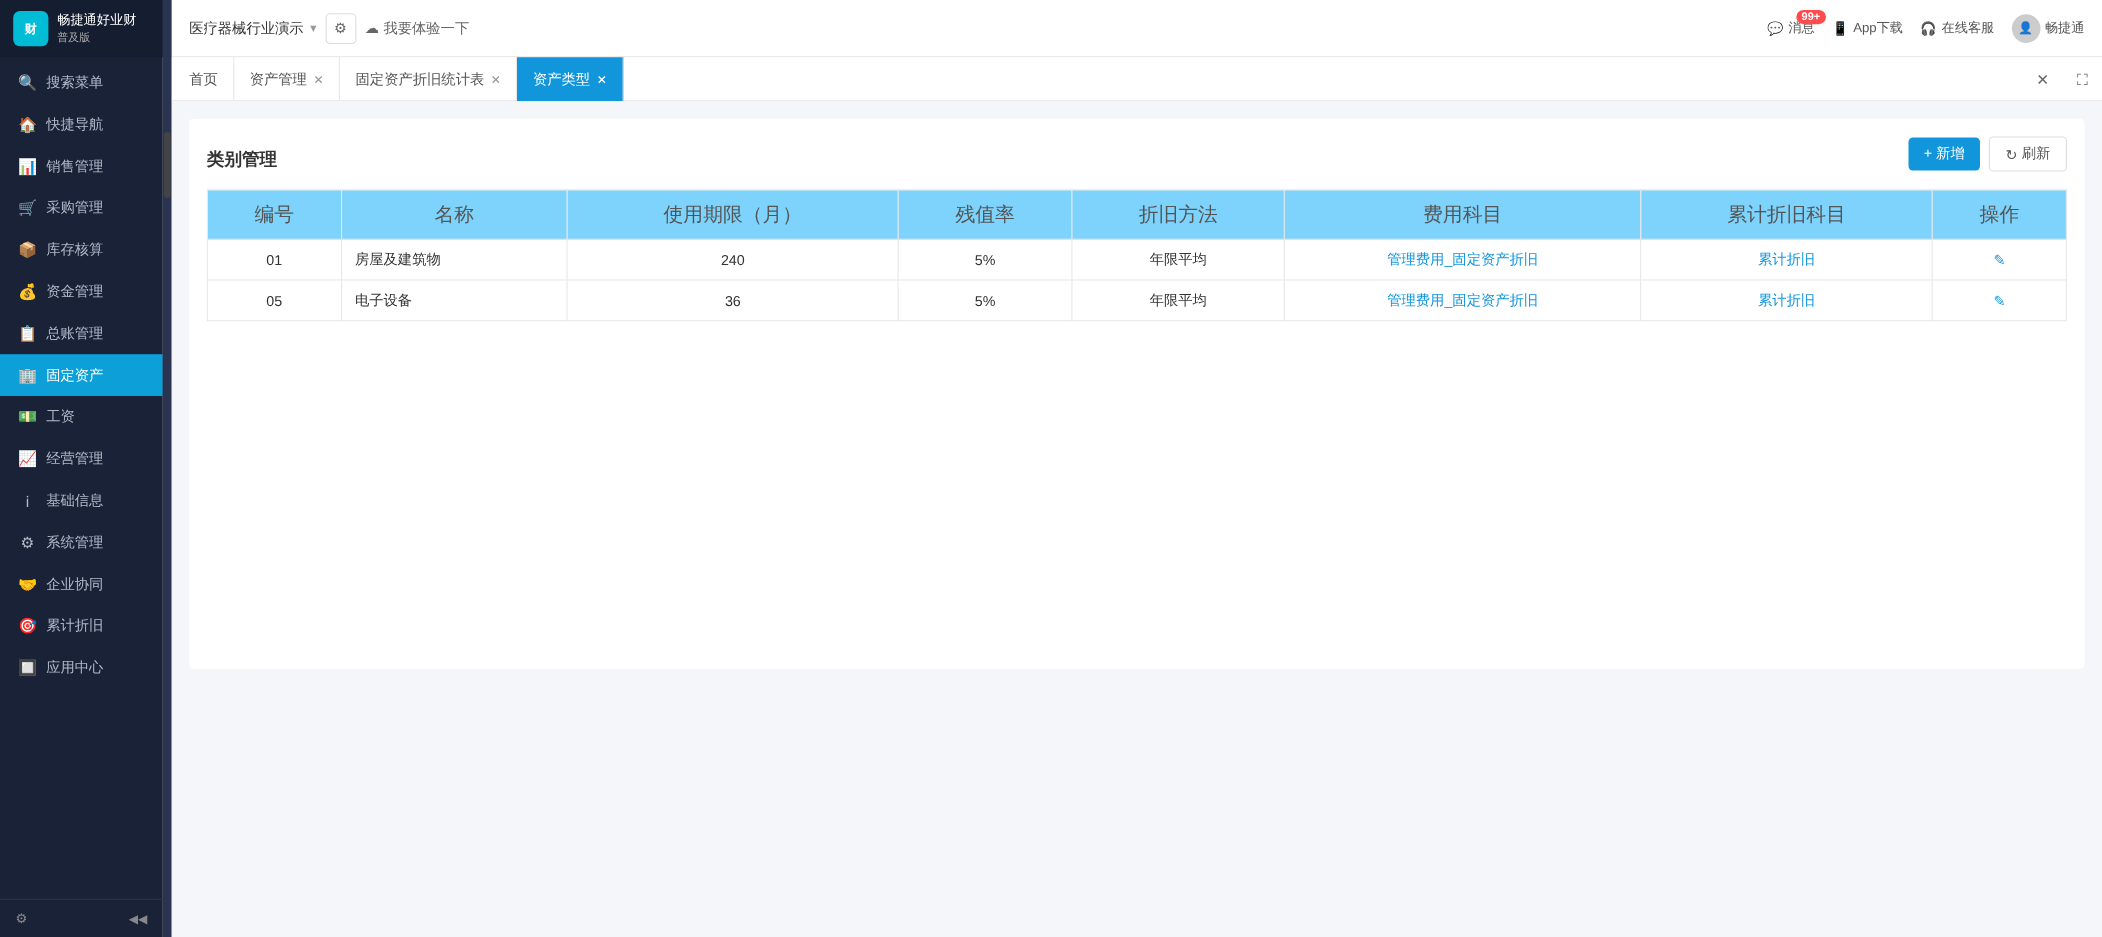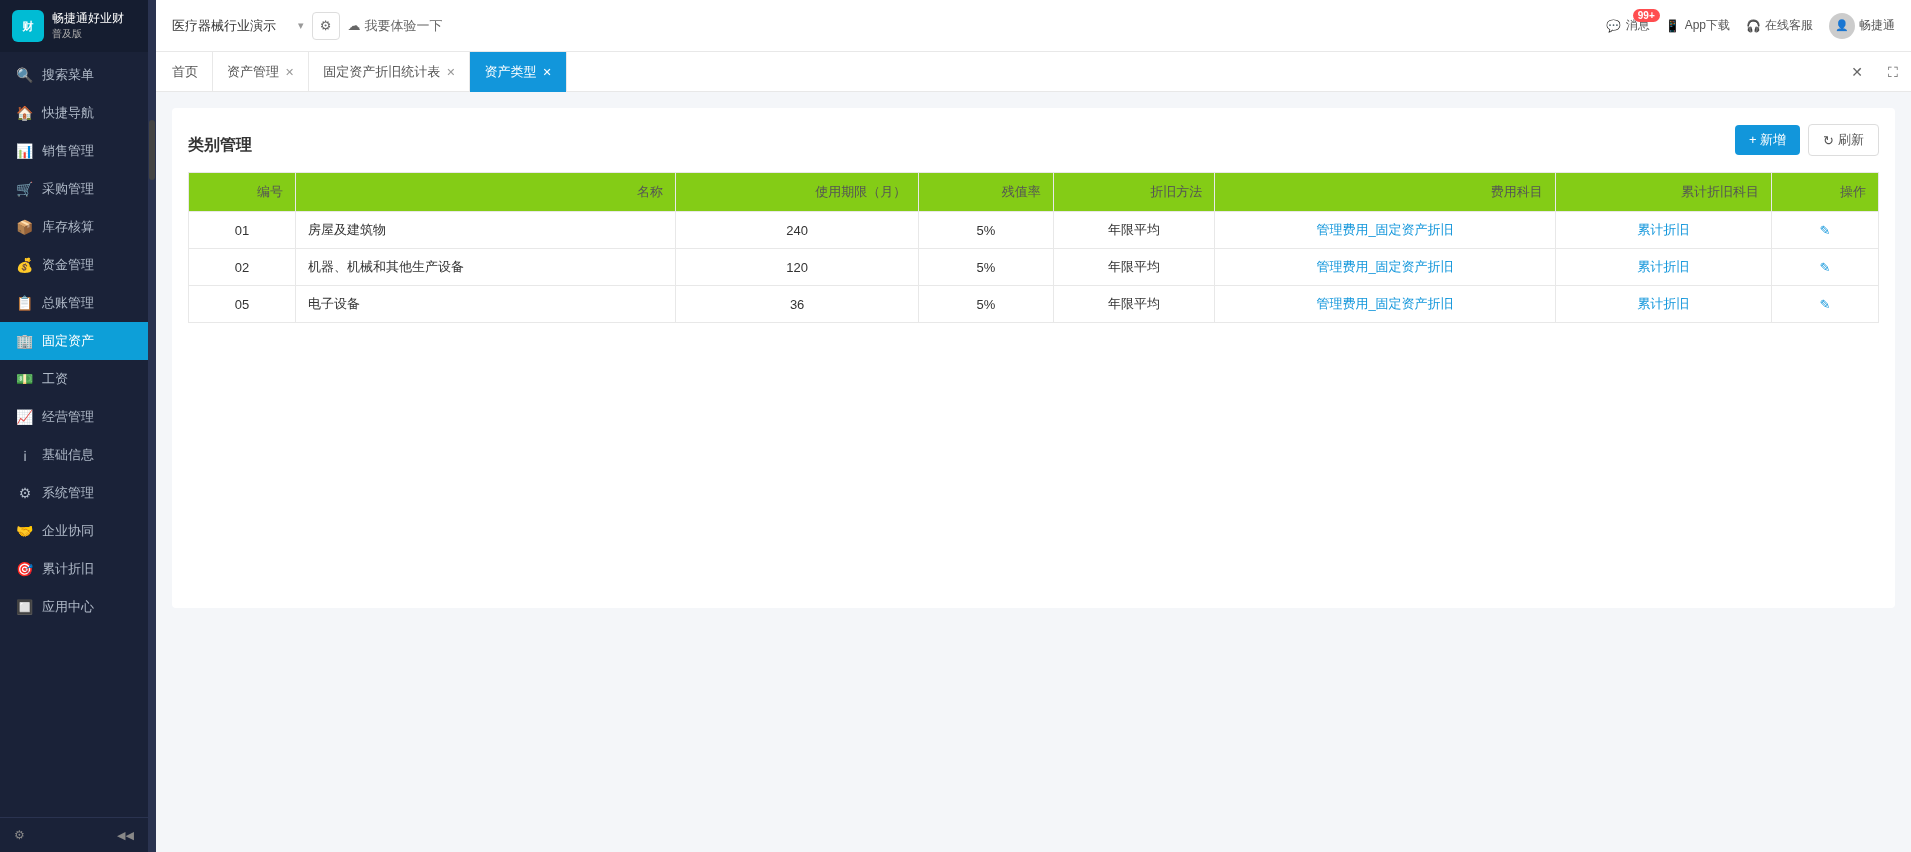--- a/index.html
+++ b/index.html
@@ -62,21 +62,21 @@
     
     .main { flex: 1; display: flex; flex-direction: column; overflow: hidden; }
 
     
     .topbar {
       height: 52px; background: #fff; display: flex; align-items: center;
       padding: 0 16px; gap: 12px; border-bottom: 1px solid #e8e8e8;
       justify-content: space-between;
     }
     .topbar-left { display: flex; align-items: center; gap: 8px; }
-    .topbar-app { display: flex; align-items: center; gap: 22px; font-size: 13px; color: #333; cursor: pointer; }
+    .topbar-app { display: flex; align-items: center; gap: 6px; font-size: 13px; color: #333; cursor: pointer; }
     .topbar-app-arrow { color: #999; font-size: 11px; }
     .topbar-settings { width: 28px; height: 28px; border: 1px solid #ddd; border-radius: 4px; display: flex; align-items: center; justify-content: center; cursor: pointer; color: #666; }
     .topbar-experience { display: flex; align-items: center; gap: 4px; color: #666; font-size: 13px; cursor: pointer; }
     .topbar-right { display: flex; align-items: center; gap: 16px; }
     .topbar-right-item { display: flex; align-items: center; gap: 4px; color: #555; font-size: 12px; cursor: pointer; position: relative; }
     .badge { background: #ff4d4f; color: #fff; border-radius: 10px; font-size: 10px; padding: 1px 5px; position: absolute; top: -8px; right: -10px; font-weight: bold; }
     .badge-plus::after { content: '+'; }
     .user-avatar { width: 26px; height: 26px; background: #ccc; border-radius: 50%; display: flex; align-items: center; justify-content: center; font-size: 11px; color: #fff; }
 
     
@@ -99,22 +99,22 @@
     .content-panel { background: #fff; border-radius: 4px; padding: 16px; min-height: 500px; }
     .panel-header { display: flex; align-items: flex-end; justify-content: space-between; margin-bottom: 16px; }
     .panel-title { font-size: 16px; font-weight: bold; color: #333; }
     .panel-actions { display: flex; align-items: center; gap: 8px; }
     .btn-new { background: #1296db; color: #fff; border: none; border-radius: 4px; padding: 6px 14px; font-size: 13px; cursor: pointer; display: flex; align-items: center; gap: 4px; }
     .btn-refresh { background: #fff; color: #555; border: 1px solid #ddd; border-radius: 4px; padding: 6px 14px; font-size: 13px; cursor: pointer; display: flex; align-items: center; gap: 4px; }
 
     
     .data-table { width: 100%; border-collapse: collapse; }
     .data-table th {
-      background: #84cc16; border: 1px solid #e8e8e8; padding: 10px 12px;
-      text-align: right; font-weight: 500; color: #555; font-size: 13px;
+      background: #7dd3fc; border: 1px solid #e8e8e8; padding: 10px 12px;
+      text-align: center; font-weight: 500; color: #555; font-size: 18px;
     }
     .data-table td {
       border: 1px solid #e8e8e8; padding: 9px 12px;
       text-align: center; color: #333; font-size: 13px;
     }
 
     
     .window-controls {
       position: absolute; right: 0; top: 0; height: 40px;
       display: flex; align-items: center; gap: 0;
@@ -300,30 +300,20 @@
               <td>01</td>
               <td style="text-align: left;">房屋及建筑物</td>
               <td>240</td>
               <td>5%</td>
               <td>年限平均</td>
               <td style="color: rgb(18, 150, 219);">管理费用_固定资产折旧</td>
               <td style="color: rgb(18, 150, 219);">累计折旧</td>
               <td style="color: rgb(18, 150, 219); cursor: pointer;">✎</td>
             </tr>
             <tr>
-              <td>02</td>
-              <td style="text-align: left;">机器、机械和其他生产设备</td>
-              <td>120</td>
-              <td>5%</td>
-              <td>年限平均</td>
-              <td style="color: rgb(18, 150, 219);">管理费用_固定资产折旧</td>
-              <td style="color: rgb(18, 150, 219);">累计折旧</td>
-              <td style="color: rgb(18, 150, 219); cursor: pointer;">✎</td>
-            </tr>
-            <tr>
               <td>05</td>
               <td style="text-align: left;">电子设备</td>
               <td>36</td>
               <td>5%</td>
               <td>年限平均</td>
               <td style="color: rgb(18, 150, 219);">管理费用_固定资产折旧</td>
               <td style="color: rgb(18, 150, 219);">累计折旧</td>
               <td style="color: rgb(18, 150, 219); cursor: pointer;">✎</td>
             </tr>
           </tbody>

